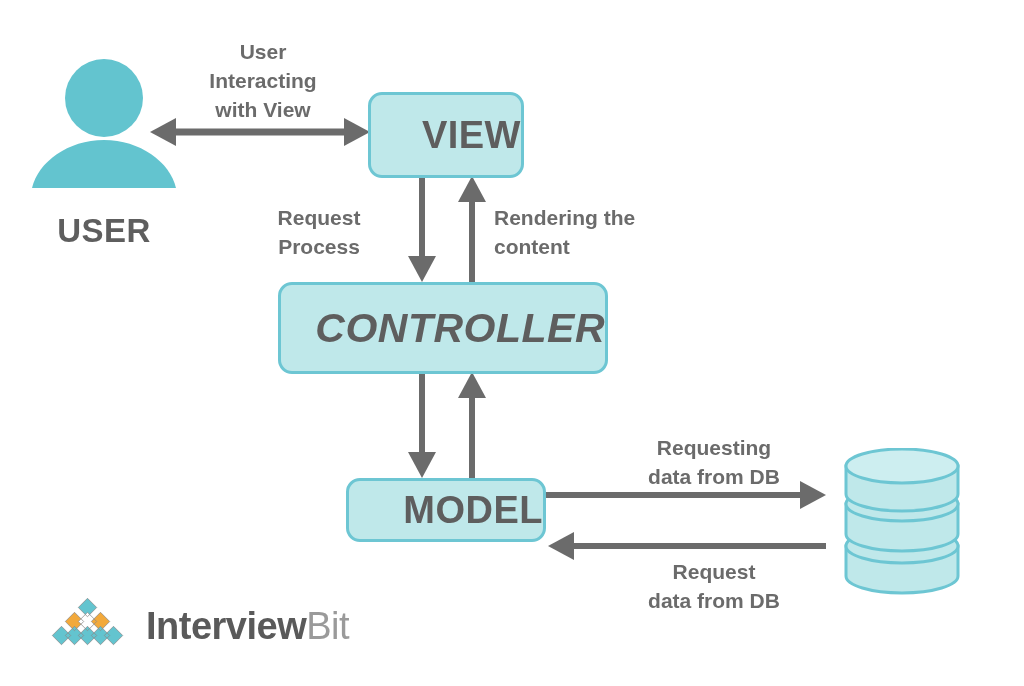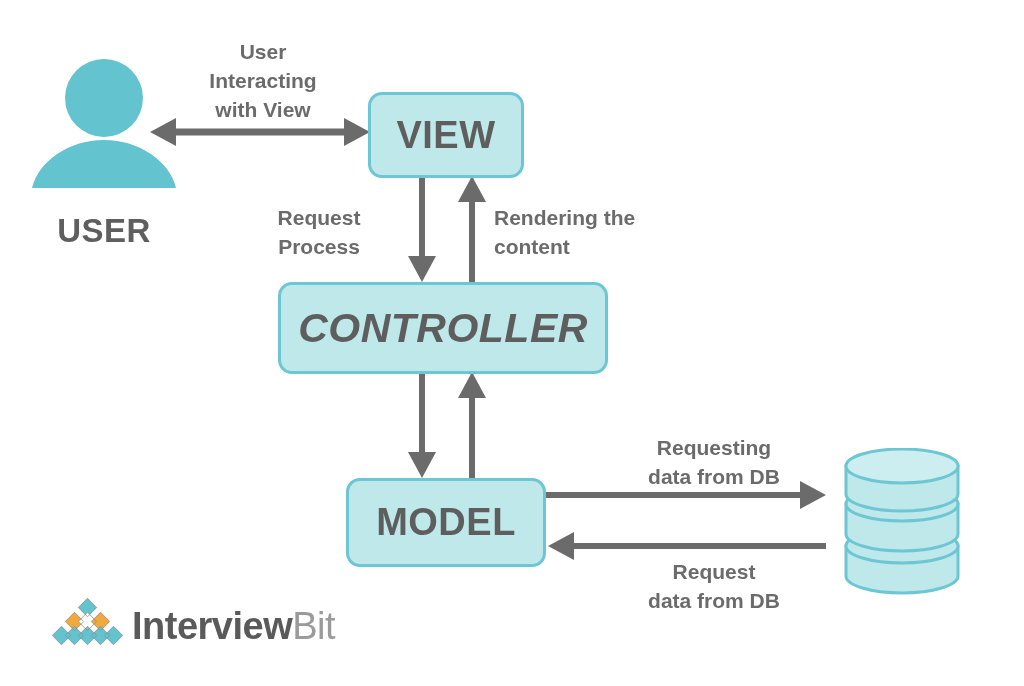--- a/index.html
+++ b/index.html
@@ -19,37 +19,37 @@
 
   
   .node-box {
     position: absolute;
     box-sizing: border-box;
     background: #bfe8ea;
     border: 3px solid #6dc6d3;
     border-radius: 14px;
     display: flex;
     align-items: center;
-    justify-content: center;
+    justify-content: flex-end;
     color: #5e5e5e;
     font-weight: bold;
     letter-spacing: 0.5px;
     z-index: 5;
   }
   #box-view {
     left: 368px; top: 92px; width: 156px; height: 86px;
     font-size: 38px;
   }
   #box-controller {
     left: 278px; top: 282px; width: 330px; height: 92px;
     font-size: 41px;
     font-style: italic;
   }
   #box-model {
-    left: 346px; top: 478px; width: 200px; height: 89px;
+    left: 346px; top: 478px; width: 200px; height: 64px;
     font-size: 38px;
   }
 
   
   .edge-label {
     position: absolute;
     color: #6b6b6b;
     font-size: 21px;
     font-weight: bold;
     line-height: 1.38;
@@ -106,21 +106,21 @@
   #logo {
     position: absolute;
     left: 48px; top: 596px;
     width: 280px; height: 60px;
     z-index: 6;
     display: flex;
     align-items: center;
   }
   #logo-mark { width: 78px; height: 56px; flex: 0 0 auto; }
   #logo-text {
-    margin-left: 6px;
+    margin-left: 20px;
     font-size: 38px;
     letter-spacing: -0.5px;
     line-height: 1;
     white-space: nowrap;
     text-align: center;
   }
   #logo-text .part-a { color: #5a5a5a; font-weight: bold; }
   #logo-text .part-b { color: #9a9a9a; font-weight: normal; }
 </style>
 </head>

